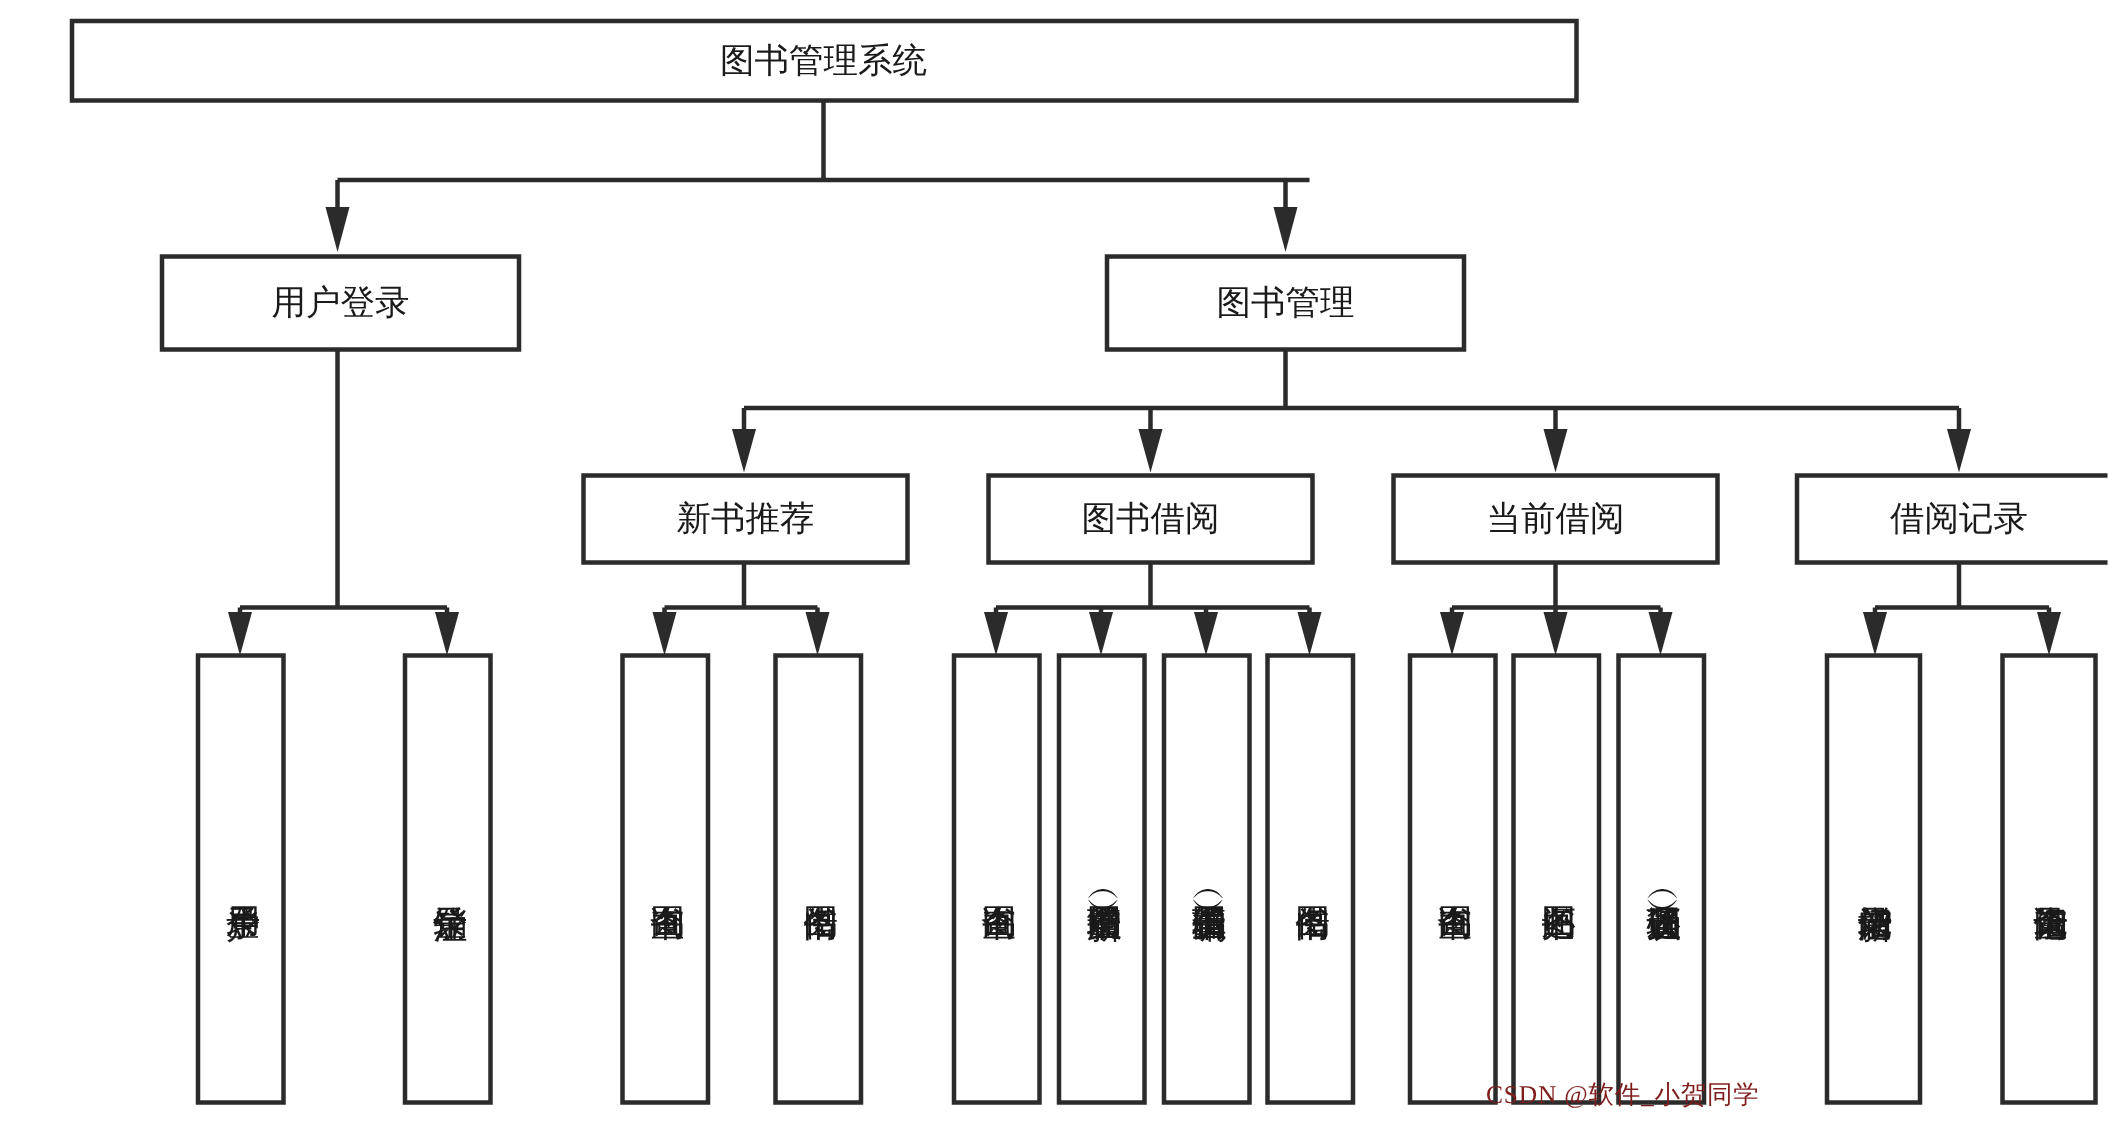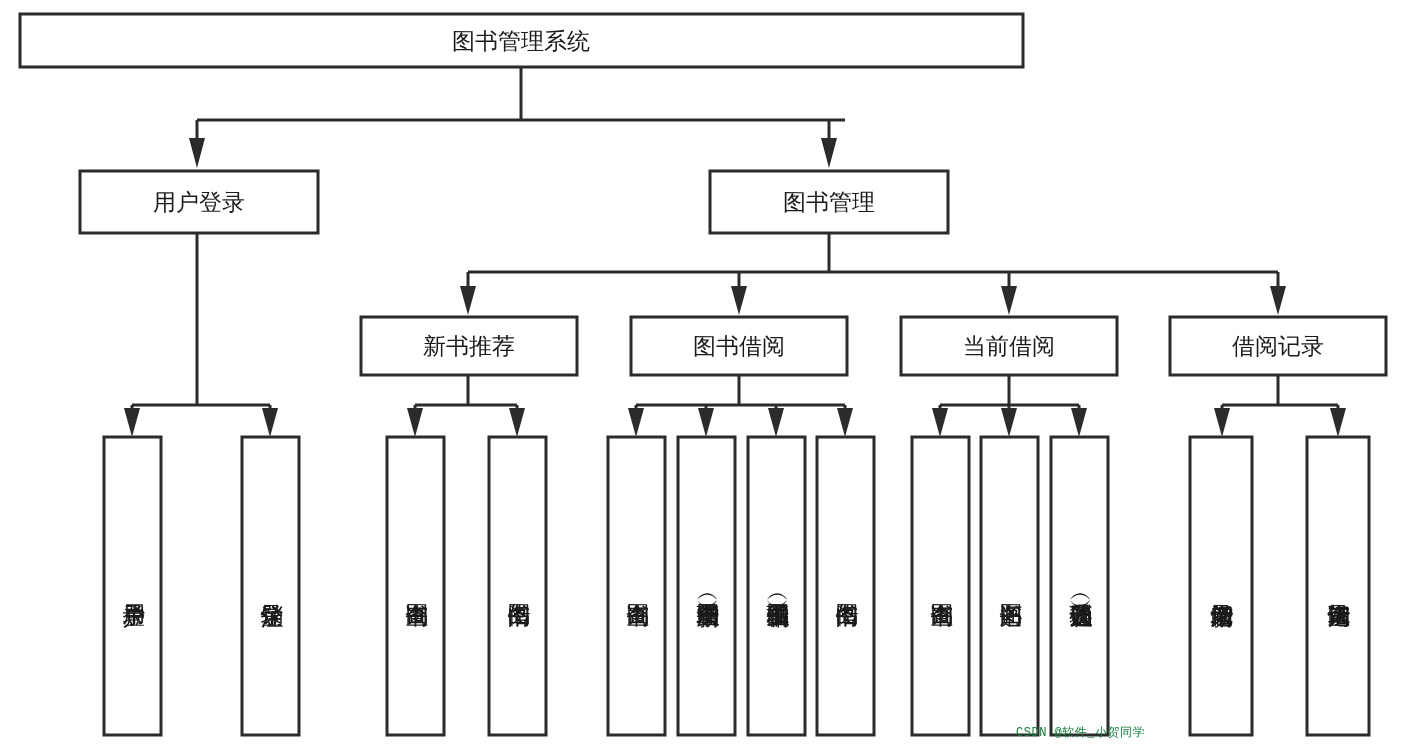--- a/index.html
+++ b/index.html
@@ -12,20 +12,21 @@
     width: 1405px;
     height: 747px;
     overflow: hidden;
     font-family: "DejaVu Sans", "Liberation Sans", sans-serif;
   }
   #diagram-root {
     position: relative;
     width: 1157px;
     height: 747px;
     background: #ffffff;
+    margin-left: 28px;
   }
   svg#flowchart {
     display: block;
     width: 1405px;
     height: 747px;
   }
   .node-rect {
     fill: #ffffff;
     stroke: #2b2b2b;
     stroke-width: 3;
@@ -58,23 +59,23 @@
     fill: #1a1a1a;
     text-anchor: middle;
     dominant-baseline: middle;
     writing-mode: vertical-rl;
     glyph-orientation-vertical: 0;
   }
   .watermark {
     position: absolute;
     right: 12px;
     bottom: 6px;
-    font-family: Liberation Mono, monospace;
-    font-size: 12px;
-    color: #15803d;
+    font-family: Liberation Serif, serif;
+    font-size: 17px;
+    color: #7f1d1d;
     letter-spacing: 0.5px;
     white-space: nowrap;
     pointer-events: none;
   }
 </style>
 </head>
 <body>
 
 <div id="diagram-root">
 

